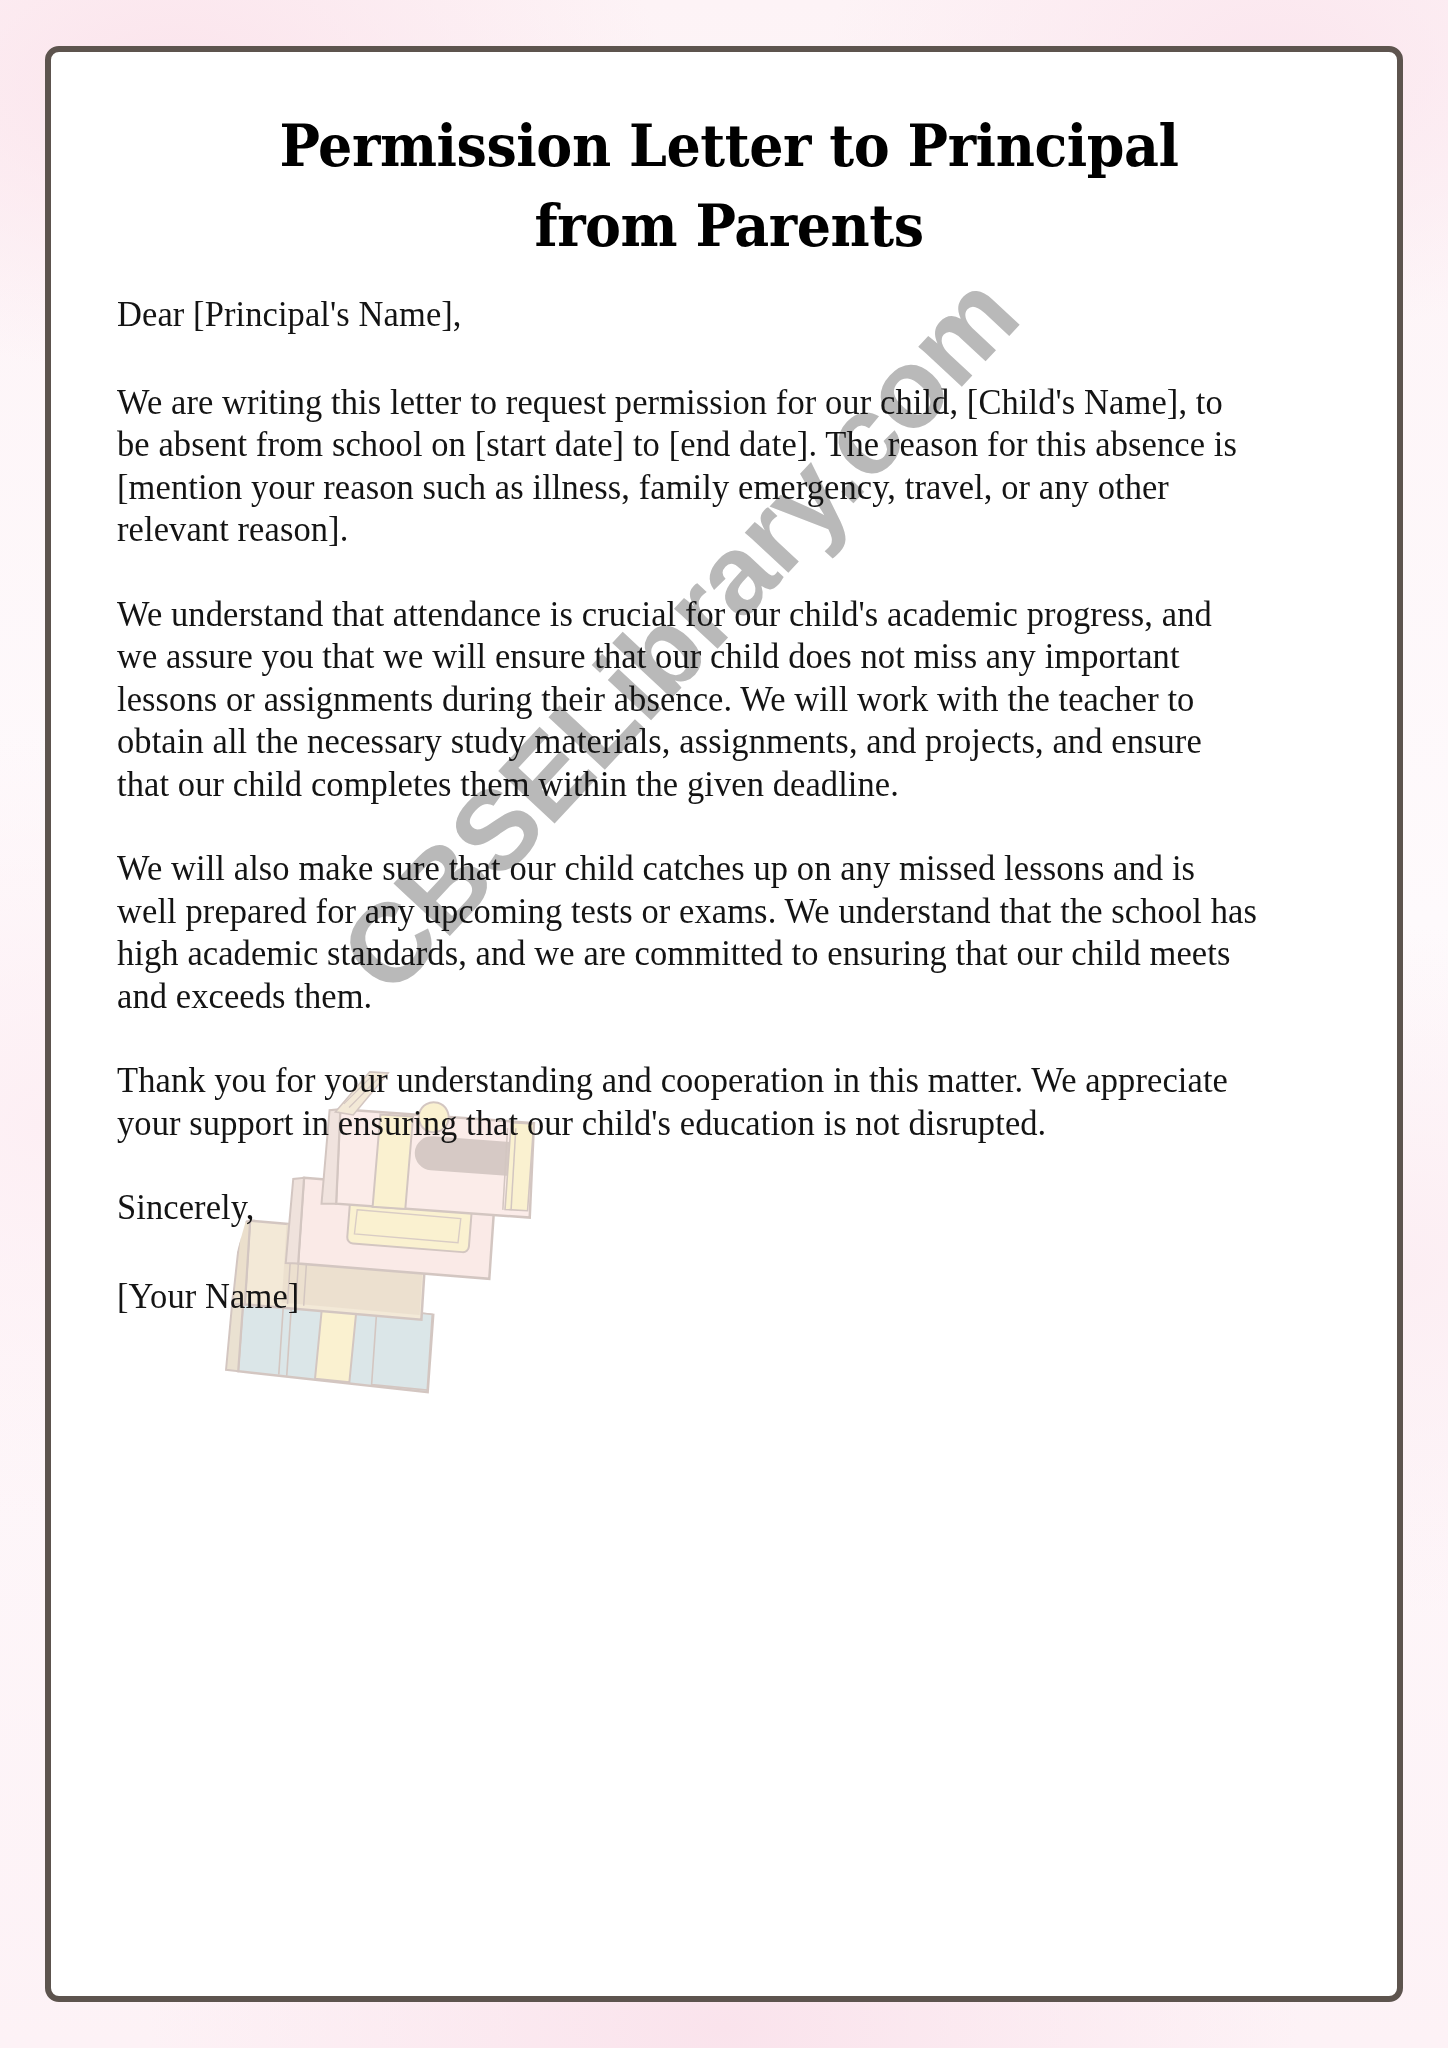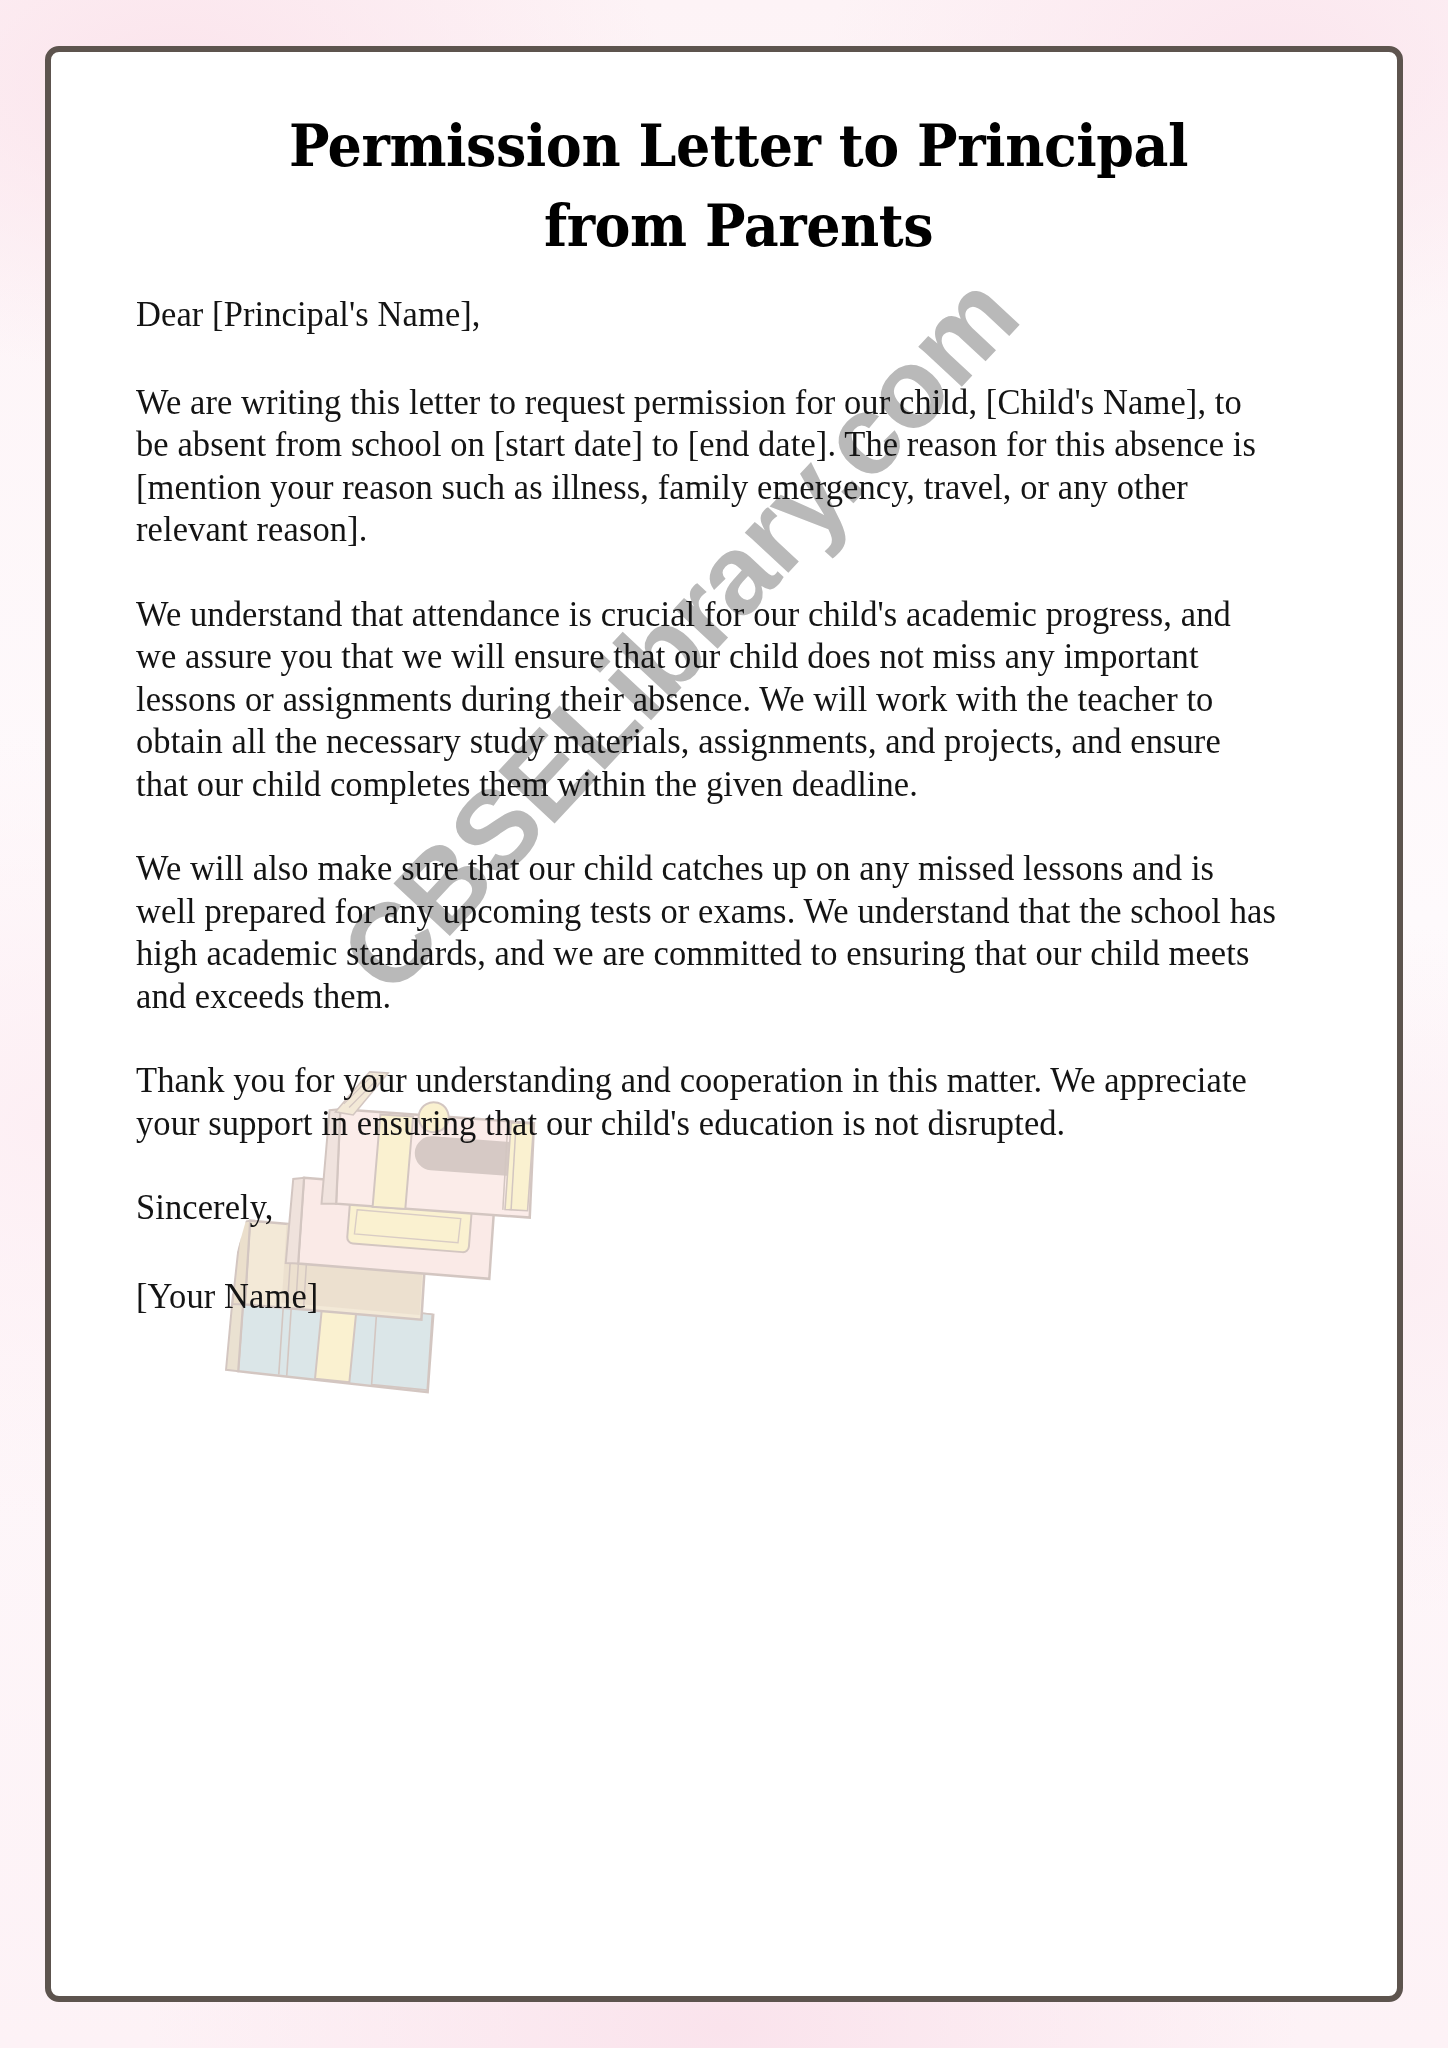--- a/index.html
+++ b/index.html
@@ -77,21 +77,21 @@
     width: 330px;
     height: 360px;
     transform: rotate(16deg);
     opacity: 0.62;
   }
 
   
   .content {
     position: relative;
     z-index: 2;
-    padding: 54px 56px 0 85px;
+    padding: 54px 56px 0 66px;
   }
 
   .letter-title {
     font-family: "DejaVu Serif", "Liberation Serif", serif;
     font-weight: 700;
     font-size: 58px;
     line-height: 80px;
     text-align: center;
     color: #000000;
     letter-spacing: -0.5px;

